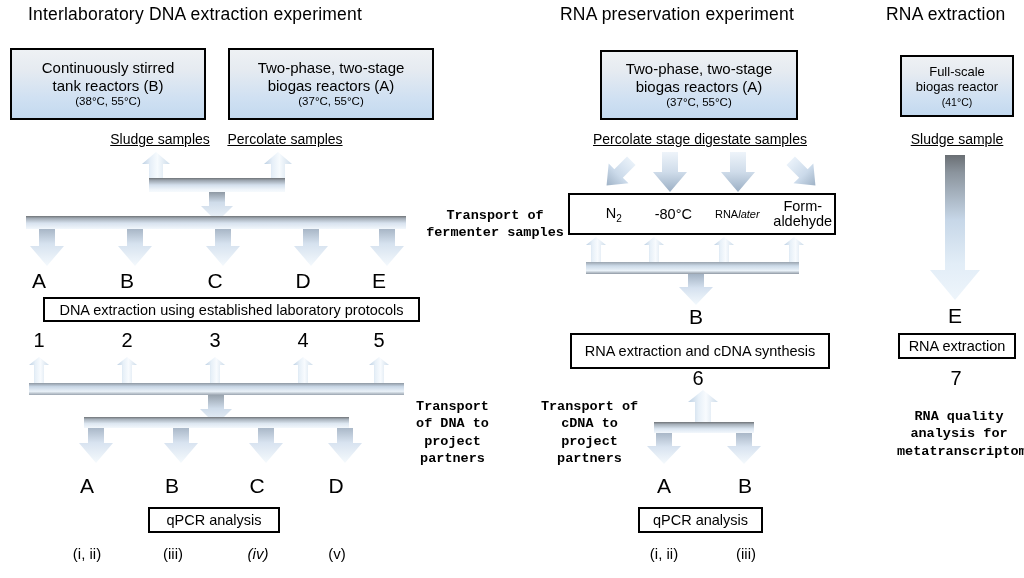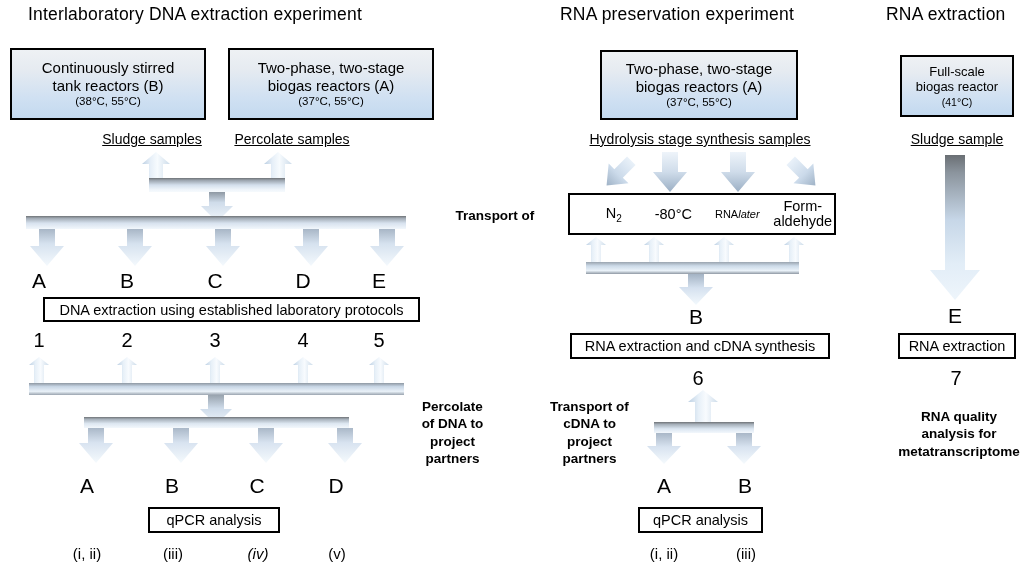--- a/index.html
+++ b/index.html
@@ -29,21 +29,21 @@
         display:flex;align-items:center;justify-content:center;font-size:14.5px;}
 
   
   .ulabel{font-size:14px;text-decoration:underline;white-space:nowrap;}
 
   
   .glyph{font-size:21px;line-height:1;text-align:center;}
   .rnum{font-size:15px;line-height:1;text-align:center;white-space:nowrap;}
 
   
-  .transport{font-weight:bold;font-size:13.5px;line-height:1.28;text-align:center;}
+  .transport{font-weight:bold;font-size:13.5px;line-height:1.28;text-align:center;font-family:Liberation Mono, monospace;}
 
   
   svg{display:block;overflow:visible;}
 </style>
 </head>
 <body>
 
 <div class="abs heading" style="left:28px;top:4px;">Interlaboratory  DNA extraction  experiment</div>
 <div class="abs heading" style="left:560px;top:4px;">RNA preservation  experiment</div>
 <div class="abs heading" style="left:886px;top:4px;">RNA extraction</div>
@@ -53,22 +53,22 @@
   <div class="l2">tank reactors (B)</div>
   <div class="temp">(38°C, 55°C)</div>
 </div>
 
 <div class="abs reactor" style="left:228px;top:48px;width:206px;height:72px;">
   <div class="l1">Two-phase, two-stage</div>
   <div class="l2">biogas reactors (A)</div>
   <div class="temp">(37°C, 55°C)</div>
 </div>
 
-<div class="abs ulabel ctr" style="left:96px;top:131px;width:112px;">Sludge samples</div>
-<div class="abs ulabel ctr" style="left:230px;top:131px;width:124px;">Percolate samples</div>
+<div class="abs ulabel ctr" style="left:104px;top:131px;width:112px;">Sludge samples</div>
+<div class="abs ulabel ctr" style="left:223px;top:131px;width:124px;">Percolate samples</div>
 
 <svg class="abs" style="left:137px;top:152px;" width="160" height="70">
   <defs>
     <linearGradient id="gBarL" x1="0" y1="0" x2="0" y2="1">
       <stop offset="0%" stop-color="#6f7377"></stop>
         <stop offset="16%" stop-color="#9aa3ad"></stop>
       <stop offset="50%" stop-color="#d3dfec"></stop>
         <stop offset="82%" stop-color="#eef4fa"></stop>
       <stop offset="100%" stop-color="#f6fafd"></stop>
     </linearGradient>
@@ -193,36 +193,37 @@
 
 <div class="abs wbox" style="left:148px;top:507px;width:132px;height:26px;">qPCR analysis</div>
 
 <div class="abs rnum" style="left:57px;top:546px;width:60px;">(i, ii)</div>
 <div class="abs rnum" style="left:143px;top:546px;width:60px;">(iii)</div>
 <div class="abs rnum" style="left:228px;top:546px;width:60px;font-style:italic;">(iv)</div>
 <div class="abs rnum" style="left:307px;top:546px;width:60px;">(v)</div>
 
 <div class="abs transport" style="left:420px;top:207px;width:150px;">
   <div>Transport of</div>
+  <div>fermenter samples</div>
 </div>
 
 <div class="abs transport" style="left:400px;top:398px;width:105px;">
-  <div>Percolate</div>
+  <div>Transport</div>
   <div>of DNA to</div>
   <div>project</div>
   <div>partners</div>
 </div>
 
 <div class="abs reactor" style="left:600px;top:50px;width:198px;height:70px;">
   <div class="l1">Two-phase, two-stage</div>
   <div class="l2">biogas reactors (A)</div>
   <div class="temp">(37°C, 55°C)</div>
 </div>
 
-<div class="abs ulabel ctr" style="left:584px;top:131px;width:232px;">Hydrolysis stage synthesis samples</div>
+<div class="abs ulabel ctr" style="left:584px;top:131px;width:232px;">Percolate stage digestate samples</div>
 
 <svg class="abs" style="left:590px;top:152px;" width="245" height="44">
   <defs>
     <linearGradient id="gDiag" x1="0" y1="0" x2="0" y2="1">
       <stop offset="0%" stop-color="#e9f1f9"></stop>
         <stop offset="55%" stop-color="#cbdaea"></stop>
       <stop offset="100%" stop-color="#9fb2c6"></stop>
     </linearGradient>
     <linearGradient id="gStr" x1="0" y1="0" x2="0" y2="1">
       <stop offset="0%" stop-color="#eef4fa"></stop>
@@ -285,21 +286,21 @@
     <path d="M5,28 L5,8 L0,8 L10,0 L20,8 L15,8 L15,28 Z" transform="translate(60,0)"></path>
     <path d="M5,28 L5,8 L0,8 L10,0 L20,8 L15,8 L15,28 Z" transform="translate(130,0)"></path>
     <path d="M5,28 L5,8 L0,8 L10,0 L20,8 L15,8 L15,28 Z" transform="translate(200,0)"></path>
   </g>
   <rect x="2" y="25" width="213" height="12" fill="url(#gBarM)"></rect>
   <path d="M104,37 L104,50 L95,50 L112,68 L129,50 L120,50 L120,37 Z" fill="url(#gDownM)"></path>
 </svg>
 
 <div class="abs glyph" style="left:684px;top:306px;width:24px;">B</div>
 
-<div class="abs wbox" style="left:570px;top:333px;width:260px;height:26px;">RNA extraction and cDNA synthesis</div>
+<div class="abs wbox" style="left:570px;top:333px;width:260px;height:36px;">RNA extraction and cDNA synthesis</div>
 
 <div class="abs rnum" style="left:686px;top:368px;width:24px;font-size:20px;">6</div>
 
 <svg class="abs" style="left:645px;top:390px;" width="130" height="80">
   <defs>
     <linearGradient id="gUpM2" x1="0" y1="0" x2="1" y2="0">
       <stop offset="0%" stop-color="#bdd0e3"></stop>
         <stop offset="35%" stop-color="#e7f0f8"></stop>
       <stop offset="60%" stop-color="#f8fbfe"></stop>
         <stop offset="100%" stop-color="#cddcea"></stop>

